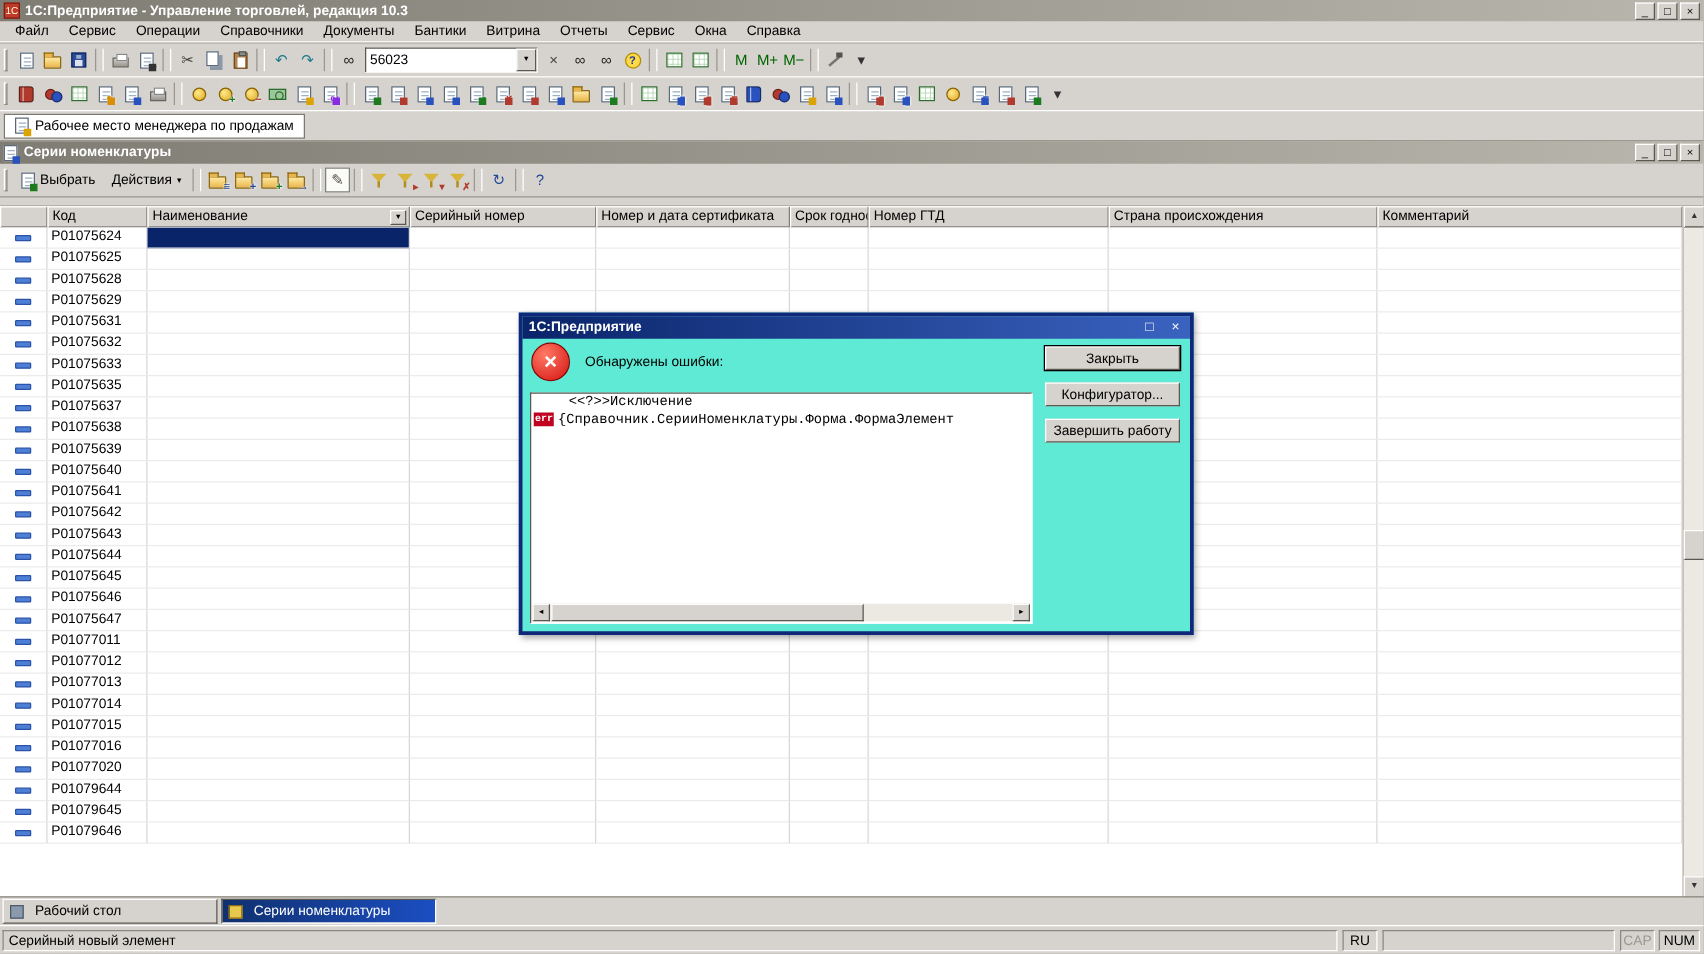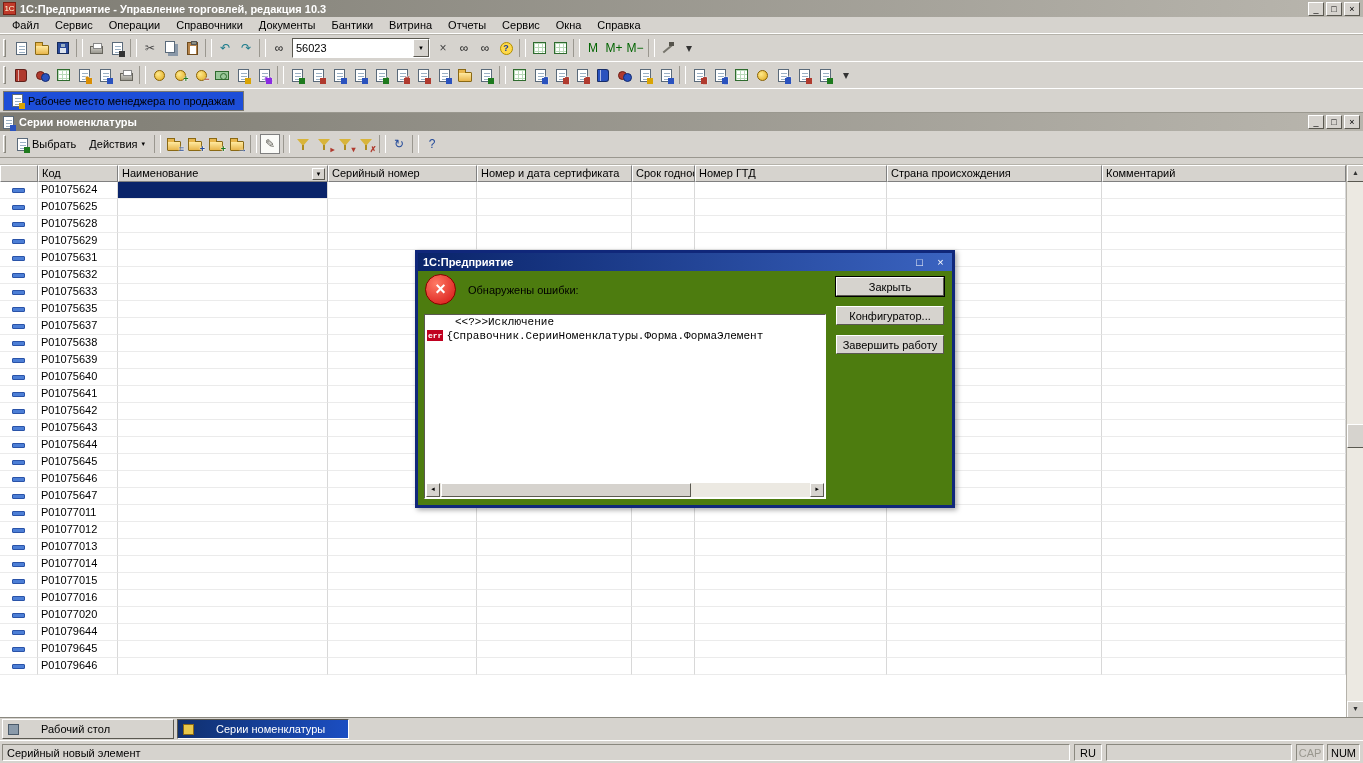--- a/index.html
+++ b/index.html
@@ -74,21 +74,21 @@
   
   .combo{display:flex;align-items:center;width:138px;height:20px;background:#fff;
     border:1px solid;border-color:#5a5850 #fff #fff #5a5850;margin:0 2px;flex:0 0 auto}
   .combo-val{flex:1;padding:0 3px}
   .combo-btn{width:16px;height:18px;background:#d6d3ce;border:1px solid;border-color:#fff #5a5850 #5a5850 #fff;
     font-size:6px;display:flex;align-items:center;justify-content:center}
 
   
   .workbar{position:absolute;left:0;top:88px;width:100%;height:24px;border-top:1px solid #fff;
     display:flex;align-items:center;padding-left:3px}
-  .workchip{display:flex;align-items:center;gap:5px;border:1px solid #7a786f;background:#1d4ed8;
+  .workchip{display:flex;align-items:center;gap:5px;border:1px solid #7a786f;background:#ffffff;
     padding:0 8px;height:20px}
 
   
   .childtitle{position:absolute;left:0;top:112px;width:100%;height:19px;
     background:linear-gradient(90deg,#7e7c73,#b9b6ae);color:#fff;font-weight:bold;
     display:flex;align-items:center;padding:0 3px;border-top:1px solid #9a988f}
   .childtb{position:absolute;left:0;top:131px;width:100%;height:27px;display:flex;align-items:center;
     padding-left:2px;gap:1px;border-bottom:1px solid #9a978f}
   .tbtn-text{display:flex;align-items:center;gap:4px;padding:2px 6px;height:22px;flex:0 0 auto}
 
@@ -113,21 +113,21 @@
   .c5{width:192px;flex:0 0 192px}.c6{width:215px;flex:0 0 215px}.c7{width:244px;flex:0 0 244px}
 
   .vscroll{position:absolute;right:0;top:0;width:17px;height:553px;background:#ece9e2;border-left:1px solid #b5b2aa}
   .sbtn{position:absolute;left:0;width:17px;height:17px;background:#d6d3ce;border:1px solid;
     border-color:#fff #5a5850 #5a5850 #fff;font-size:7px;text-align:center;line-height:14px;color:#333}
   .sbtn.up{top:0}.sbtn.down{bottom:0}
   .sthumb{position:absolute;left:0;top:259px;width:17px;height:24px;background:#d6d3ce;
     border:1px solid;border-color:#fff #5a5850 #5a5850 #fff}
 
   
-  .dialog{position:absolute;left:415px;top:250px;width:540px;height:258px;background:#4d7c0f;
+  .dialog{position:absolute;left:415px;top:250px;width:540px;height:258px;background:#5eead4;
     border:3px solid #10277a;z-index:50;box-shadow:2px 2px 5px rgba(0,0,0,.35)}
   .dtitle{height:18px;background:linear-gradient(90deg,#0a246a,#3a63c0);color:#fff;font-weight:bold;
     display:flex;align-items:center;padding:0 5px}
   .dbtns{margin-left:auto;display:flex;gap:8px;font-weight:normal}
   .dtb{width:13px;text-align:center;color:#fff;font-size:11px;line-height:14px}
   .dbody{position:relative;height:234px}
   .erricon{position:absolute;left:7px;top:3px;width:31px;height:31px;border-radius:50%;
     background:radial-gradient(circle at 35% 30%,#ff7a64,#d41212);border:1px solid #8a0000;
     color:#fff;font-weight:bold;font-size:18px;display:flex;align-items:center;justify-content:center}
   .dmsg{position:absolute;left:50px;top:13px}
@@ -143,21 +143,21 @@
   .errmark{background:#c00020;color:#fff;font-size:8px;font-weight:bold;padding:0 1px;margin-right:3px;line-height:11px;flex:0 0 auto}
   .hscroll{position:absolute;left:1px;right:1px;bottom:1px;height:14px;background:#ece9e2;display:flex;align-items:center}
   .hbtn{width:14px;height:14px;background:#d6d3ce;border:1px solid;border-color:#fff #5a5850 #5a5850 #fff;
     font-size:6px;line-height:11px;text-align:center;flex:0 0 auto}
   .hthumb{width:250px;height:14px;background:#d6d3ce;border:1px solid;border-color:#fff #5a5850 #5a5850 #fff;margin-left:1px;flex:0 0 auto}
   .hspace{flex:1}
 
   
   .taskbar{position:absolute;left:0;top:717px;width:100%;height:23px;border-top:1px solid #8a887f;
     display:flex;align-items:center;padding-left:2px;gap:3px;background:#d6d3ce}
-  .wtab{display:flex;align-items:center;gap:22px;width:172px;height:20px;padding:0 5px;background:#d6d3ce;
+  .wtab{display:flex;align-items:center;gap:9px;width:172px;height:20px;padding:0 5px;background:#d6d3ce;
     border:1px solid;border-color:#fff #5a5850 #5a5850 #fff;white-space:nowrap;overflow:hidden}
   .wtab.active{background:linear-gradient(90deg,#10306e,#1b4ec2);color:#fff;border-color:#5a5850 #fff #fff #5a5850}
   .wtab-ic{width:11px;height:11px;background:#8a9aaa;border:1px solid #4a5a6a;flex:0 0 auto}
   .wtab.active .wtab-ic{background:#e8c84c;border-color:#8a6914}
   .statusbar{position:absolute;left:0;top:740px;width:100%;height:23px;background:#d6d3ce;border-top:1px solid #fff}
   .spanel{position:absolute;top:3px;height:17px;border:1px solid;border-color:#8a887f #fff #fff #8a887f;
     display:flex;align-items:center;padding:0 4px;white-space:nowrap;overflow:hidden}
   .hintpanel{left:2px;width:1068px}
   .rupanel{left:1074px;width:28px;justify-content:center}
   .spacerpanel{left:1106px;width:186px}

